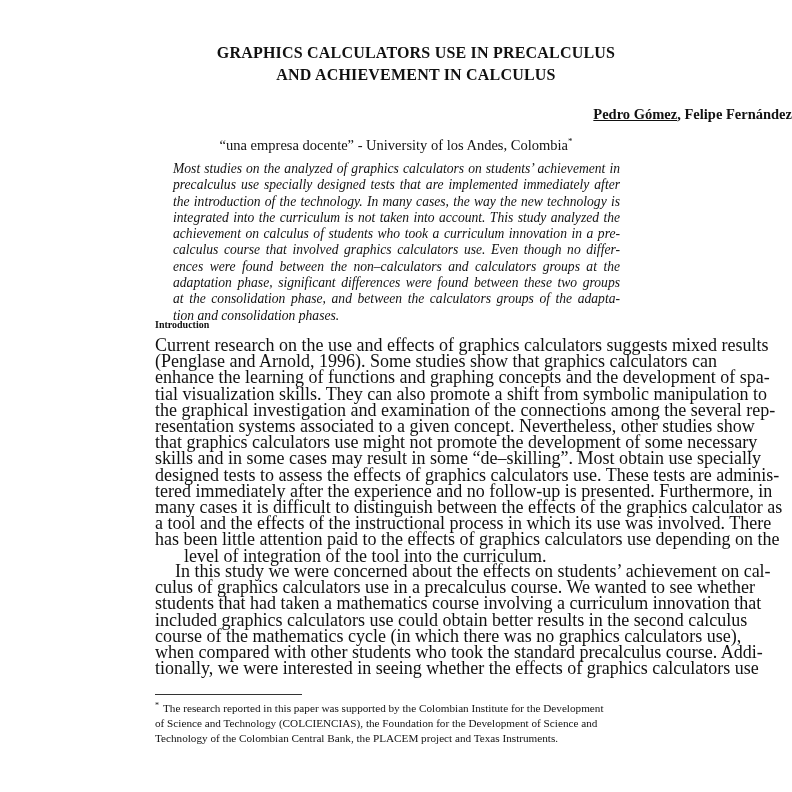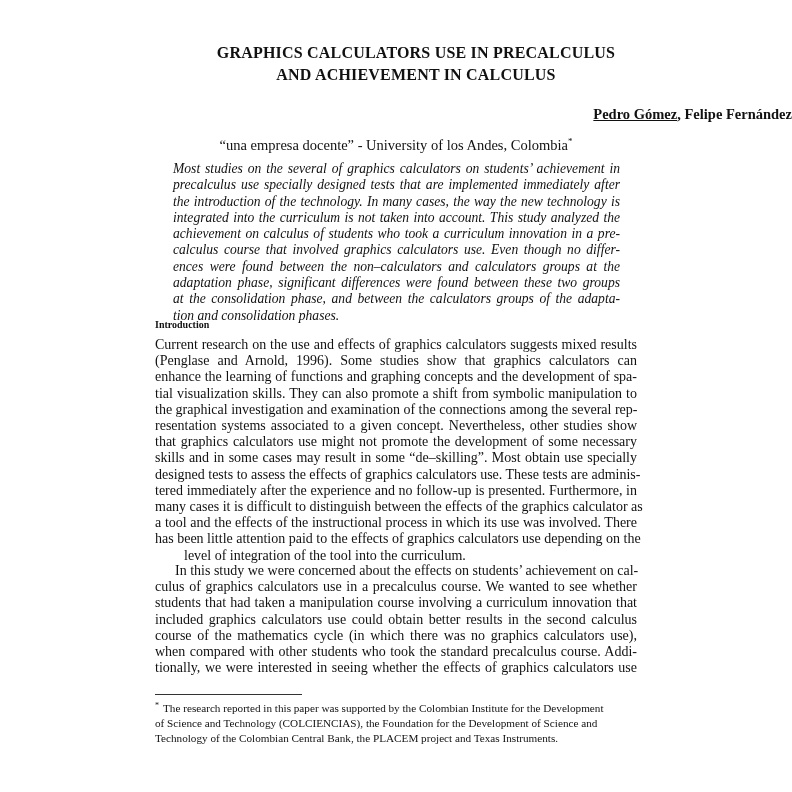--- a/index.html
+++ b/index.html
@@ -16,21 +16,21 @@
   .authors u { text-decoration: underline; }
   .affil { position: absolute; top: 136px; left: 0; width: 792px; text-align: center;
            font-size: 14.5px; }
   .affil sup { font-size: 9px; vertical-align: 6px; }
   .abstract { position: absolute; left: 173px; top: 161px; width: 447px;
               font-style: italic; font-size: 13.6px; line-height: 16.3px;
               text-align: justify; }
   .abstract .ln { display: block; text-align: justify; text-align-last: justify; white-space: nowrap; }
   .abstract .ln.last { text-align-last: left; }
   .heading { position: absolute; left: 155px; top: 319px; font-weight: bold; font-size: 10px; }
-  .body { position: absolute; left: 155px; width: 482px; font-size: 14px; line-height: 16.2px; }
+  .body { position: absolute; left: 155px; width: 482px; font-size: 18px; line-height: 16.2px; }
   .p1 { top: 337px; }
   .p2 { top: 563px; }
   .body .ln { display: block; text-align: justify; text-align-last: justify; white-space: nowrap; }
   .body .ln.last { text-align-last: left; margin-left: 29px; }
   .body .ln.indent { text-indent: 20px; }
   .fn-rule { position: absolute; left: 155px; top: 694px; width: 147px; height: 0;
              border-top: 1px solid #333; }
   .footnote { position: absolute; left: 155px; top: 698px; width: 482px; font-size: 11.2px; line-height: 15px; }
   .footnote .ln { display: block; white-space: nowrap; }
   .footnote sup { font-size: 8px; vertical-align: 4px; margin-right: 4px; }
@@ -49,21 +49,21 @@
 
   <div class="authors">
     <u>Pedro Gómez</u><span>, </span><span>Felipe Fernández</span>
   </div>
 
   <div class="affil">
     <span>“una empresa docente” - University of los Andes, Colombia</span><sup>*</sup>
   </div>
 
   <div class="abstract">
-    <span class="ln">Most studies on the several of graphics calculators on students’ achievement in</span>
+    <span class="ln">Most studies on the analyzed of graphics calculators on students’ achievement in</span>
     <span class="ln">precalculus use specially designed tests that are implemented immediately after</span>
     <span class="ln">the introduction of the technology. In many cases, the way the new technology is</span>
     <span class="ln">integrated into the curriculum is not taken into account. This study analyzed the</span>
     <span class="ln">achievement on calculus of students who took a curriculum innovation in a pre-</span>
     <span class="ln">calculus course that involved graphics calculators use. Even though no differ-</span>
     <span class="ln">ences were found between the non–calculators and calculators groups at the</span>
     <span class="ln">adaptation phase, significant differences were found between these two groups</span>
     <span class="ln">at the consolidation phase, and between the calculators groups of the adapta-</span>
     <span class="ln last">tion and consolidation phases.</span>
   </div>
@@ -83,21 +83,21 @@
     <span class="ln">tered immediately after the experience and no follow-up is presented. Furthermore, in</span>
     <span class="ln">many cases it is difficult to distinguish between the effects of the graphics calculator as</span>
     <span class="ln">a tool and the effects of the instructional process in which its use was involved. There</span>
     <span class="ln">has been little attention paid to the effects of graphics calculators use depending on the</span>
     <span class="ln last">level of integration of the tool into the curriculum.</span>
   </div>
 
   <div class="body p2">
     <span class="ln indent">In this study we were concerned about the effects on students’ achievement on cal-</span>
     <span class="ln">culus of graphics calculators use in a precalculus course. We wanted to see whether</span>
-    <span class="ln">students that had taken a manipulation course involving a curriculum innovation that</span>
+    <span class="ln">students that had taken a mathematics course involving a curriculum innovation that</span>
     <span class="ln">included graphics calculators use could obtain better results in the second calculus</span>
     <span class="ln">course of the mathematics cycle (in which there was no graphics calculators use),</span>
     <span class="ln">when compared with other students who took the standard precalculus course. Addi-</span>
     <span class="ln">tionally, we were interested in seeing whether the effects of graphics calculators use</span>
   </div>
 
   <div class="fn-rule"></div>
 
   <div class="footnote">
     <span class="ln"><sup>*</sup><span>The research reported in this paper was supported by the Colombian Institute for the Development</span></span>

